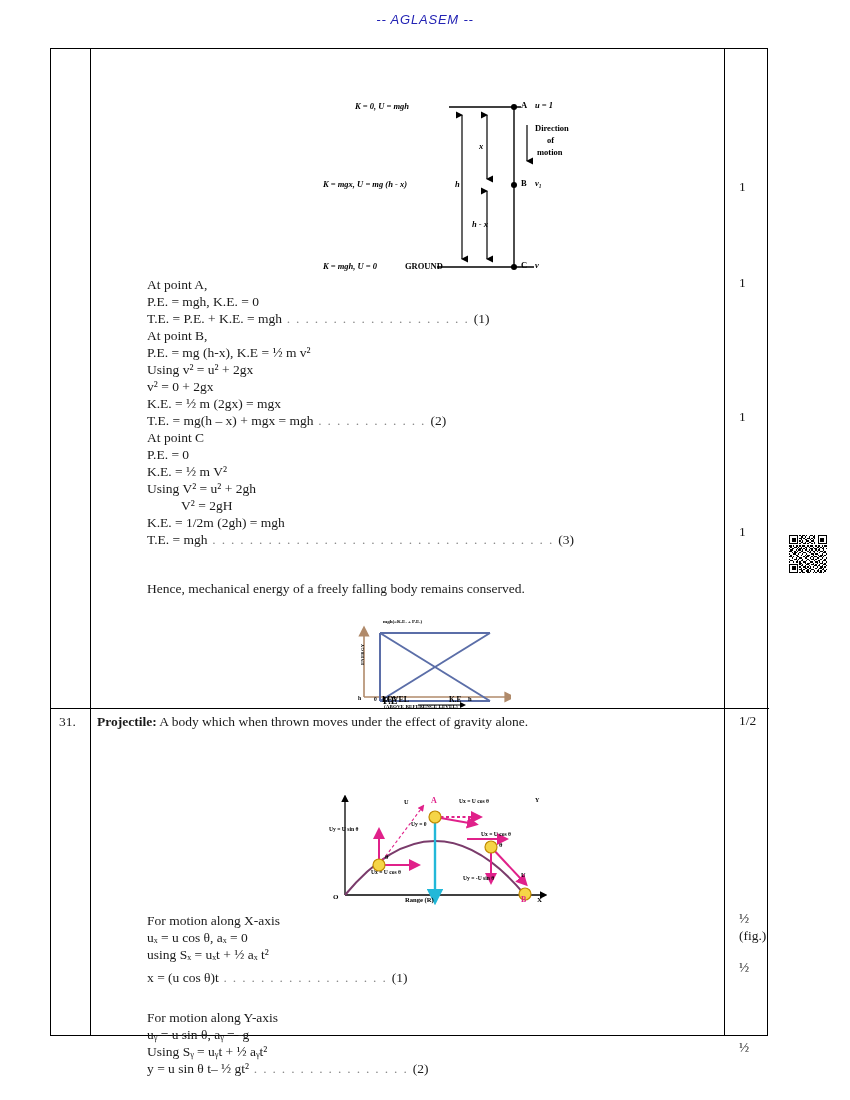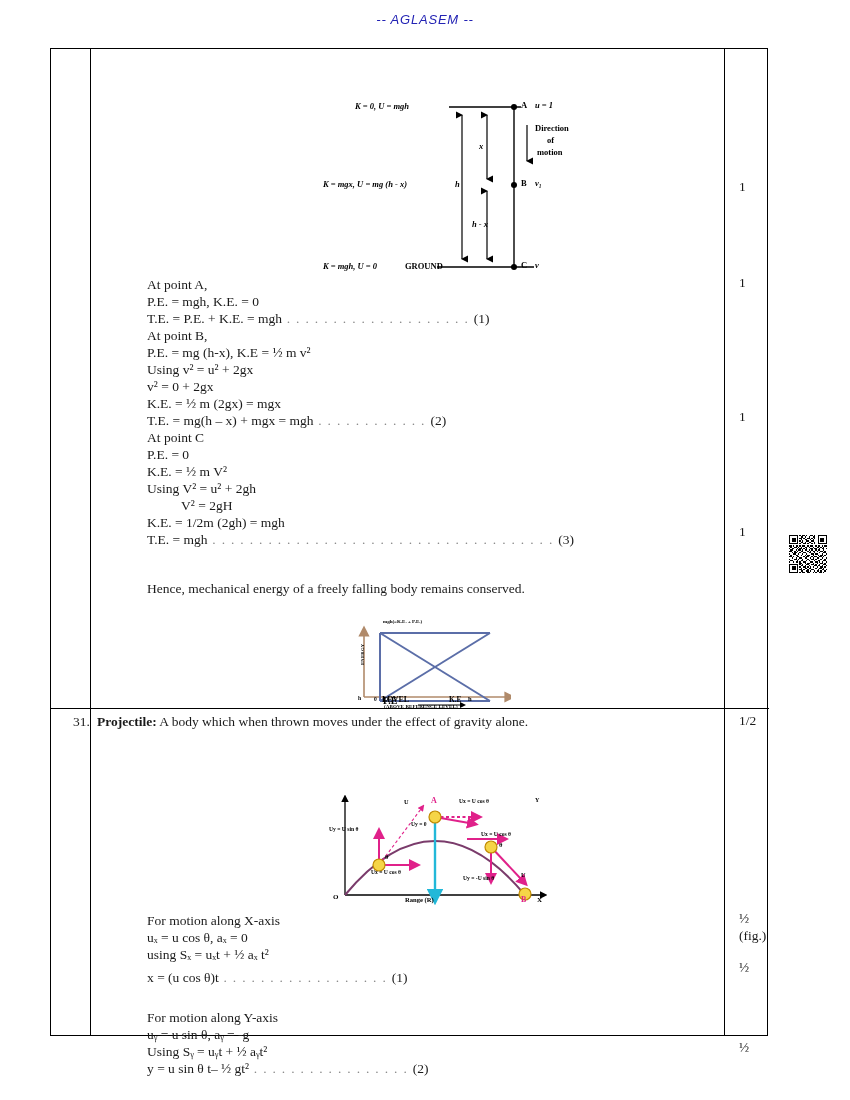--- a/index.html
+++ b/index.html
@@ -447,21 +447,21 @@
       <div style="position:absolute; left:28px; top:83px; font-size:5px; font-weight:bold; letter-spacing:.1px; white-space:nowrap; color:#000;">(ABOVE REFERENCE LEVEL)</div>
     </div>
 
     <div class="mark" style="left:688px; top:130px;">1</div>
     <div class="mark" style="left:688px; top:226px;">1</div>
     <div class="mark" style="left:688px; top:360px;">1</div>
     <div class="mark" style="left:688px; top:475px;">1</div>
   </div>
 
   <div>
-    <div class="txt" style="left:8px; top:665px;margin-left:14px;">31.</div>
+    <div class="txt" style="left:8px; top:665px;">31.</div>
 
     <div class="txt" style="left:46px; top:665px;">
       <span class="bold">Projectile:</span>
       <span>A body which when thrown moves under the effect of gravity alone.</span>
     </div>
 
     <div id="fig-proj">
       <svg viewBox="0 0 228 114" width="228" height="114">
         <defs>
           <marker id="pk" markerWidth="6" markerHeight="6" refX="1" refY="3" orient="auto">

